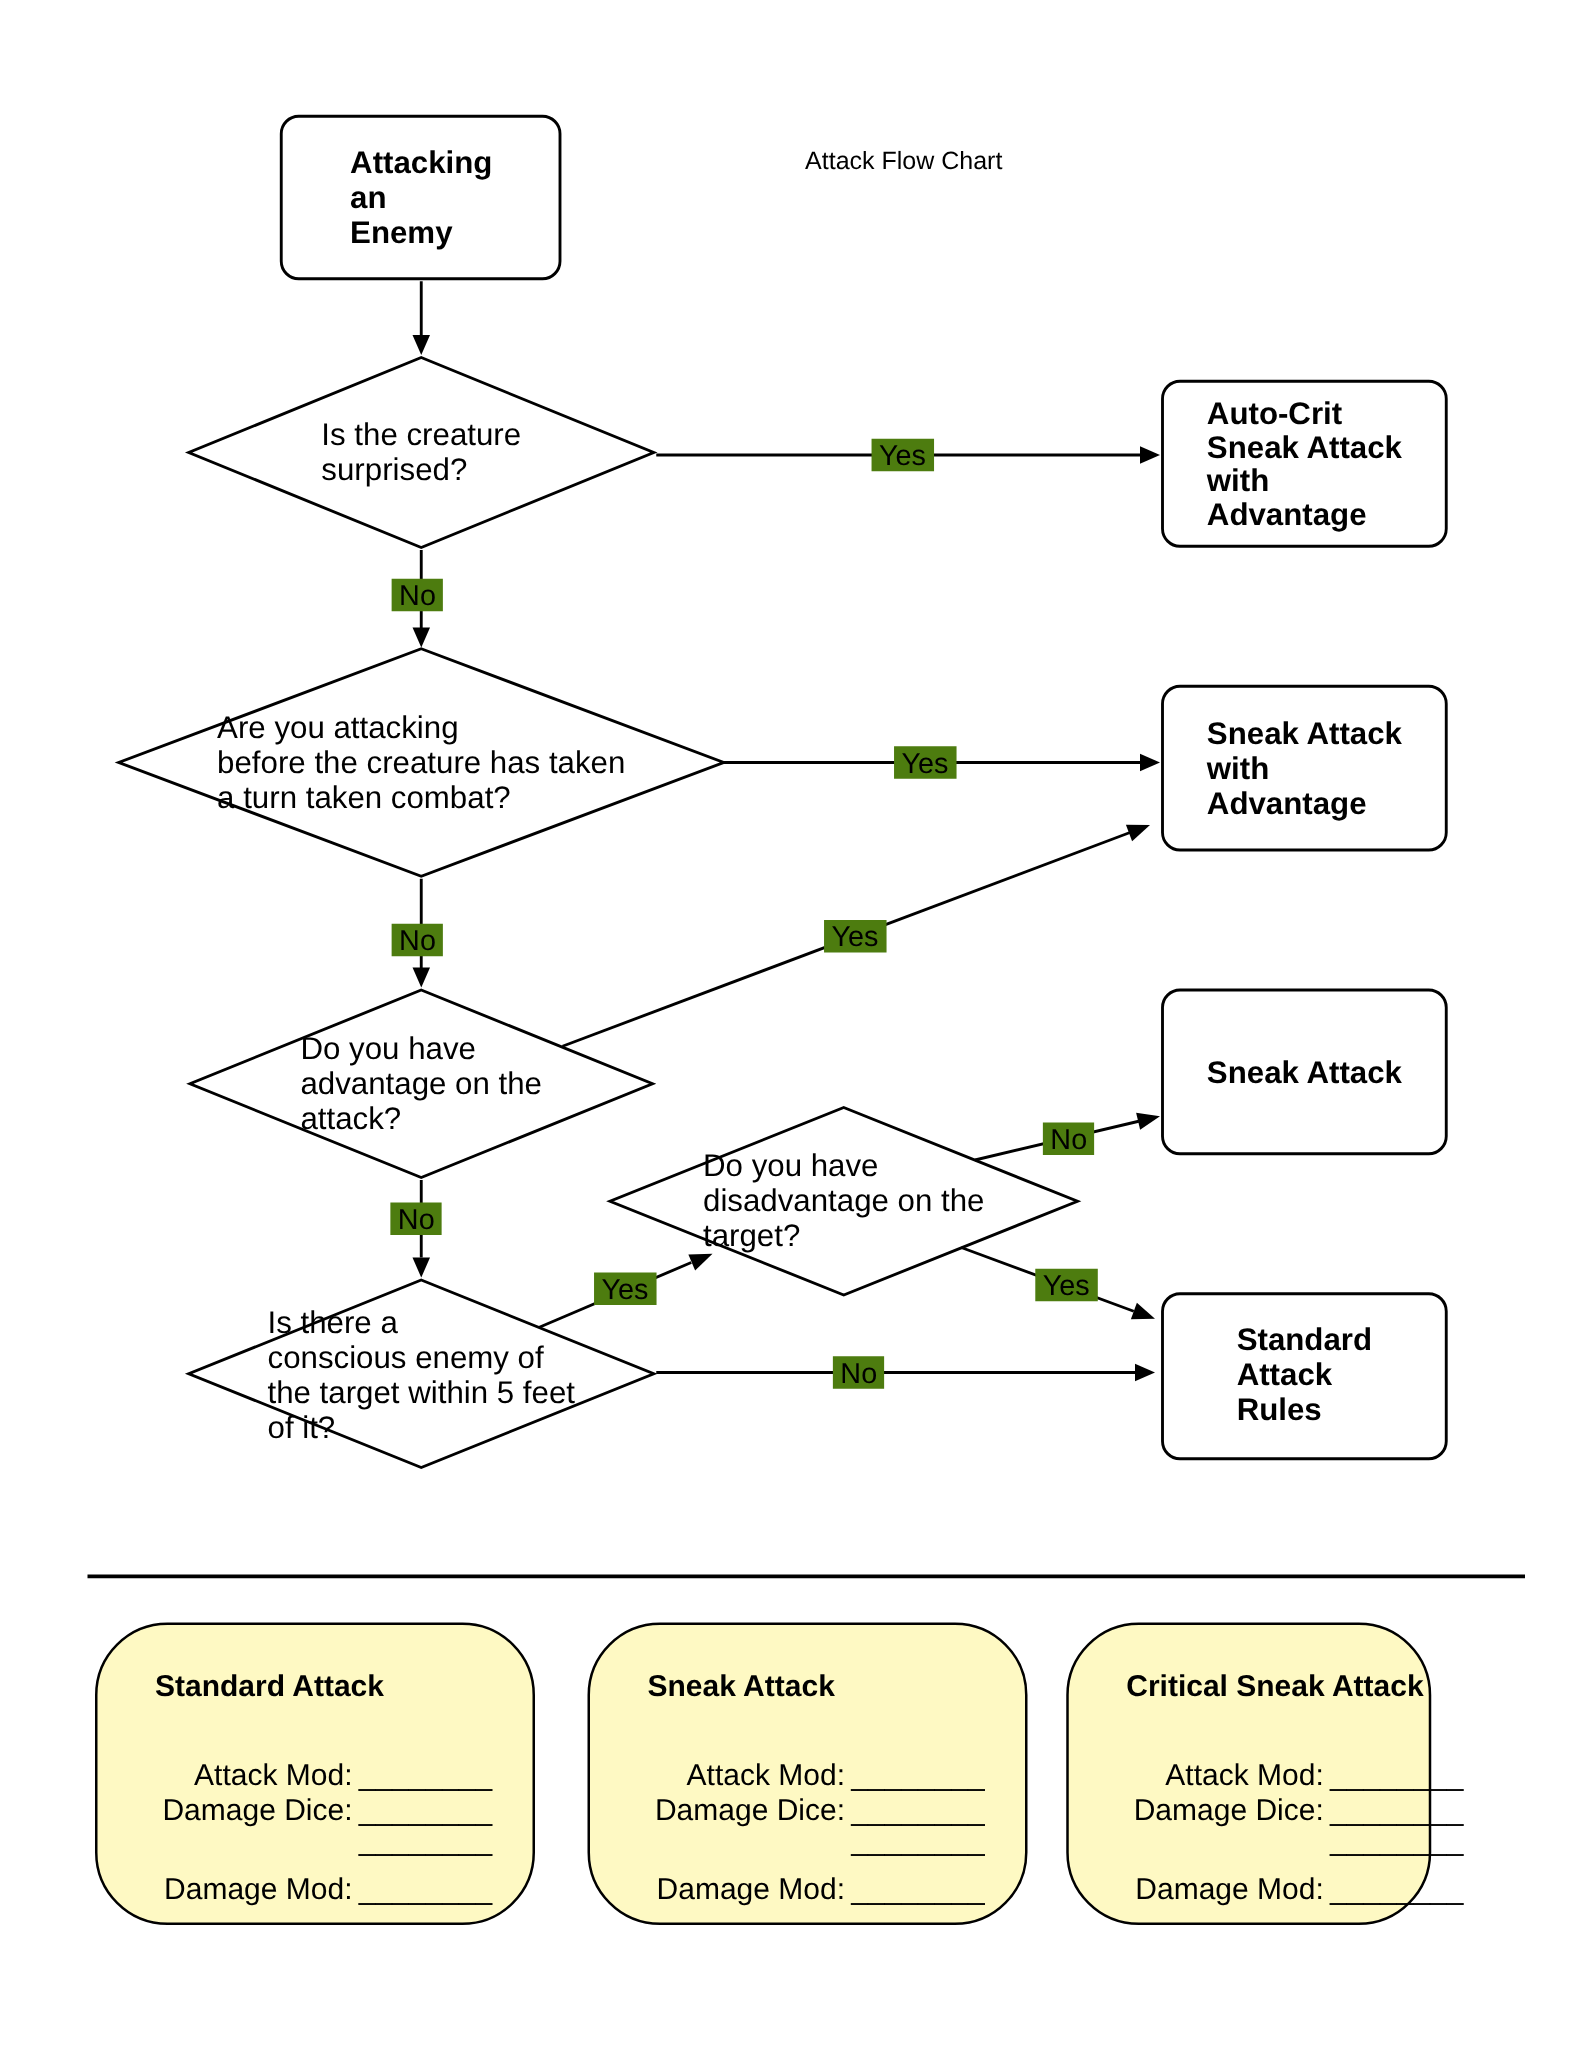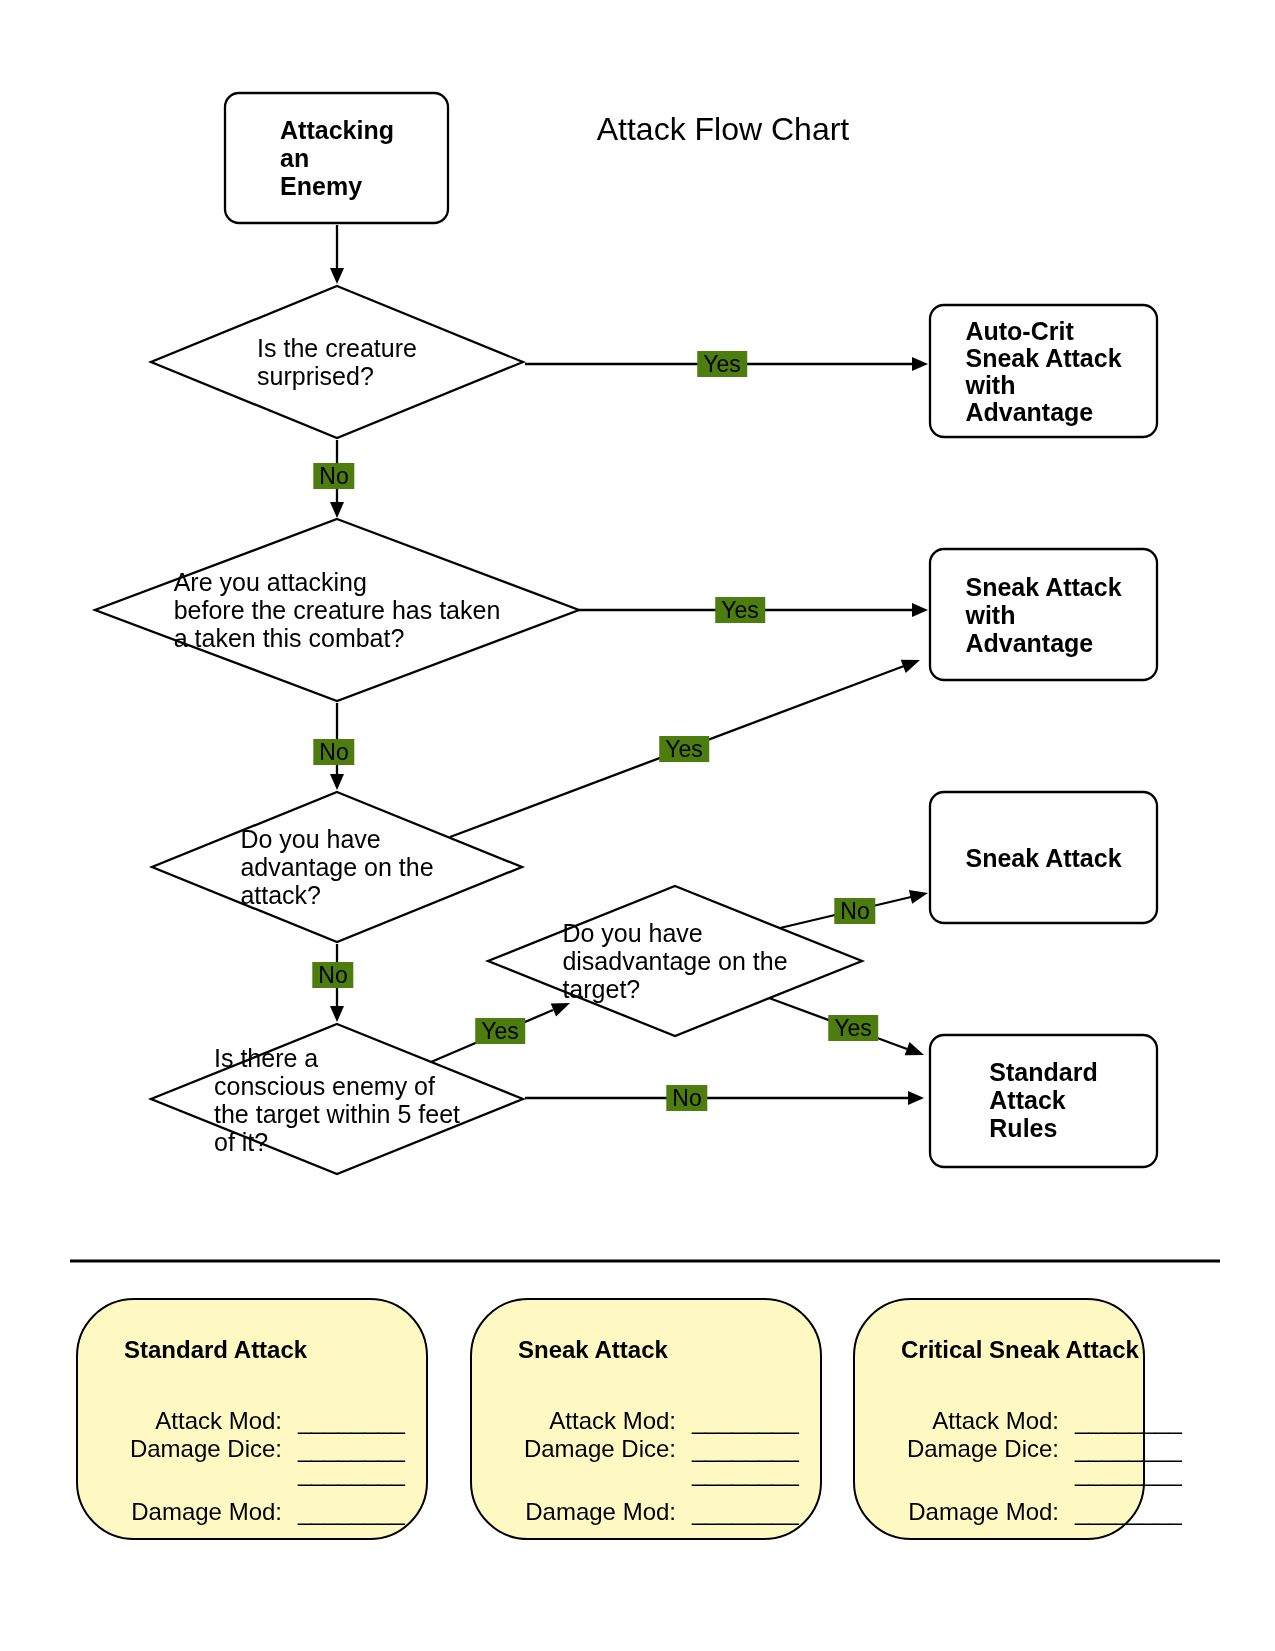--- a/index.html
+++ b/index.html
@@ -1,34 +1,34 @@
 <!DOCTYPE html>
 <html><head>
 <meta charset="utf-8">
 <style>
   html,body{margin:0;padding:0;background:#fff;}
   .page{position:relative;width:1275px;height:1651px;background:#ffffff;
         font-family:"Liberation Sans",sans-serif;color:#000;overflow:hidden;}
   svg.layer{position:absolute;left:0;top:0;}
   .titles{position:absolute;left:495px;top:104px;width:456px;text-align:center;}
   .title-main{font-size:47px;line-height:52px;}
-  .title-sub{font-size:32px;line-height:38px;margin-top:6px;}
+  .title-sub{font-size:20px;line-height:38px;margin-top:6px;}
   .node{position:absolute;display:flex;align-items:center;justify-content:center;
         text-align:left;white-space:pre-line;font-size:25px;line-height:28px;}
   .node.bold{font-weight:bold;}
   .node.tight{line-height:27px;}
   .elabel{position:absolute;transform:translate(-50%,-50%);background:#4d7c0f;
           padding:0 6px;font-size:23px;line-height:26px;white-space:nowrap;}
   .card{position:absolute;top:1298px;height:242px;border:2.5px solid #000;
         border-radius:58px;background:#fef9c3;box-sizing:border-box;}
   .card-title{position:absolute;left:46px;top:36px;font-size:24px;font-weight:bold;}
   .card-fields{position:absolute;left:0;right:0;top:96px;}
   .frow{display:flex;align-items:baseline;height:28px;font-size:24px;}
   .flabel{flex:0 0 204px;text-align:right;margin-top:11px;}
-  .fblank{margin-left:16px;}
+  .fblank{margin-left:5px;}
   .frow-cont{margin-top:7px;}
 </style>
 </head>
 <body>
 
 <div class="page">
 
   <svg class="layer" width="1275" height="1651" viewBox="0 0 1275 1651" fill="none" stroke="#000000" stroke-width="2.3">
 
     <rect x="225" y="93" width="223" height="130" rx="14"></rect>
@@ -83,21 +83,21 @@
     <div class="title-sub">Attack Flow Chart</div>
   </div>
 
   <div class="node bold" style="left:231px;top:116px;width:212px;height:84px;">Attacking
 an
 Enemy</div>
   <div class="node" style="left:187px;top:334px;width:300px;height:56px;">Is the creature
 surprised?</div>
   <div class="node" style="left:137px;top:568px;width:400px;height:84px;">Are you attacking
 before the creature has taken
-a taken this combat?</div>
+a turn taken combat?</div>
   <div class="node" style="left:187px;top:825px;width:300px;height:84px;">Do you have
 advantage on the
 attack?</div>
   <div class="node" style="left:172px;top:1044px;width:330px;height:112px;">Is there a
 conscious enemy of
 the target within 5 feet
 of it?</div>
   <div class="node" style="left:505px;top:919px;width:340px;height:84px;">Do you have
 disadvantage on the
 target?</div>

